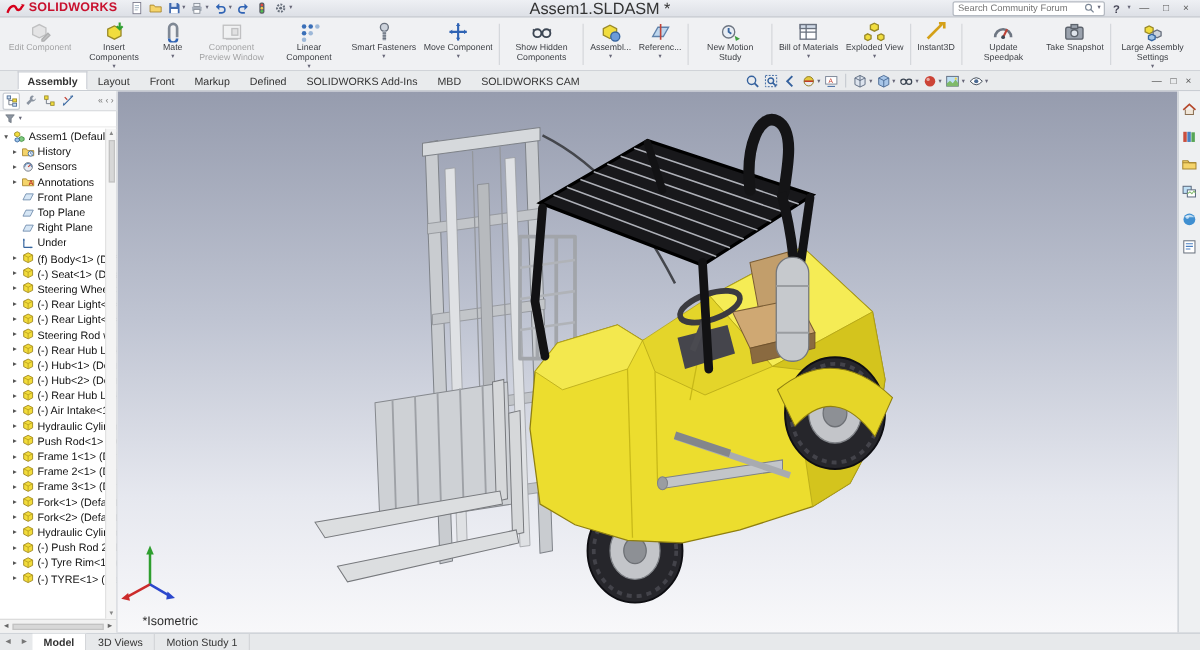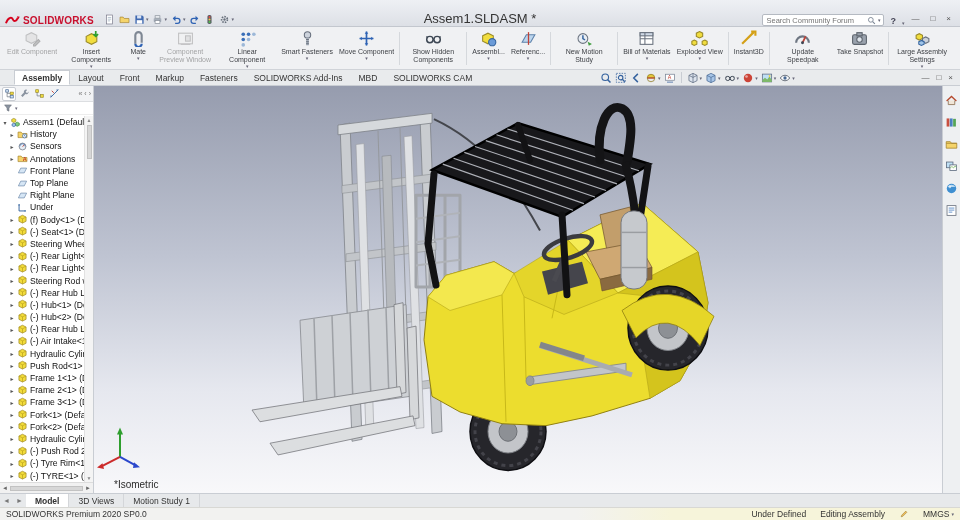--- a/index.html
+++ b/index.html
@@ -1,21 +1,21 @@
 <!DOCTYPE html>
 <html><head>
 <meta charset="utf-8">
 <style>
   *{box-sizing:border-box;margin:0;padding:0;-webkit-user-select:none;user-select:none}
   html,body{width:960px;height:520px;overflow:hidden}
   body{font-family:"Liberation Sans","DejaVu Sans",sans-serif;font-size:9px;background:#d6d6d6;color:#222}
   .app{width:960px;height:520px;display:flex;flex-direction:column;background:#eceef0}
 
   
-  .titlebar{height:27px;flex:none;display:flex;align-items:flex-end;gap:3px;padding:0 5px;
+  .titlebar{height:14px;flex:none;display:flex;align-items:center;gap:3px;padding:0 5px;
     background:linear-gradient(#eef0f4,#dde0e6);border-bottom:1px solid #c3c7ce;position:relative}
   .logo-swoosh{width:15px;height:12px;display:inline-flex;flex:none}
   .logo-swoosh svg{width:100%;height:100%}
   .logo-text{color:#c8102e;font-weight:bold;font-size:10px;letter-spacing:.2px;margin-right:6px}
   .qat{display:flex;align-items:center;gap:2px}
   .qbtn{height:14px;display:inline-flex;align-items:center;gap:1px;padding:0 1px;border-radius:2px}
   .qbtn .icn{width:11px;height:11px}
   .qcaret{font-size:5px;color:#667;line-height:1}
   .doc-title{position:absolute;left:50%;transform:translateX(-50%);font-size:13px;color:#333;white-space:nowrap}
   .search-box{margin-left:auto;width:122px;height:12px;background:#fff;border:1px solid #b5bac2;border-radius:2px;
@@ -389,21 +389,21 @@
         <div class="rcaret">▾</div>
       </div>
     </div>
 
   <div class="tabbar">
     <div class="tabs">
         <div class="tab active">Assembly</div>
         <div class="tab">Layout</div>
         <div class="tab">Front</div>
         <div class="tab">Markup</div>
-        <div class="tab">Fasteners</div>
+        <div class="tab">Defined</div>
         <div class="tab">SOLIDWORKS Add-Ins</div>
         <div class="tab">MBD</div>
         <div class="tab">SOLIDWORKS CAM</div>
       </div>
     <div class="hud">
         <span class="hbtn">
           <span class="icn hic">
             <svg viewBox="0 0 16 16">
               <circle cx="7" cy="7" r="4.4" fill="none" stroke="#35629e" stroke-width="1.5"></circle>
               <path d="M10.3 10.3L14 14" stroke="#35629e" stroke-width="2" fill="none"></path>
@@ -1073,29 +1073,13 @@
   <div class="bottombar">
     <span class="bt-nav">◄</span>
     <span class="bt-nav">►</span>
     <div class="btabs">
         <div class="btab active">Model</div>
         <div class="btab">3D Views</div>
         <div class="btab">Motion Study 1</div>
       </div>
   </div>
 
-  <div class="statusbar">
-    <span>SOLIDWORKS Premium 2020 SP0.0</span>
-    <span class="sb-right">
-      <span>Under Defined</span>
-      <span>Editing Assembly</span>
-      <span class="icn sb-ic">
-          <svg viewBox="0 0 16 16">
-            <path d="M3.5 12.5l.8-2.6 6.5-6.5 1.8 1.8-6.5 6.5z" fill="#f0c05a" stroke="#8a6d2f" stroke-width="0.8"></path>
-          </svg>
-        </span>
-      <span class="sb-units">
-        <span>MMGS</span>
-        <span class="qcaret">▾</span>
-      </span>
-    </span>
-  </div>
 </div>
 
 </body></html>

